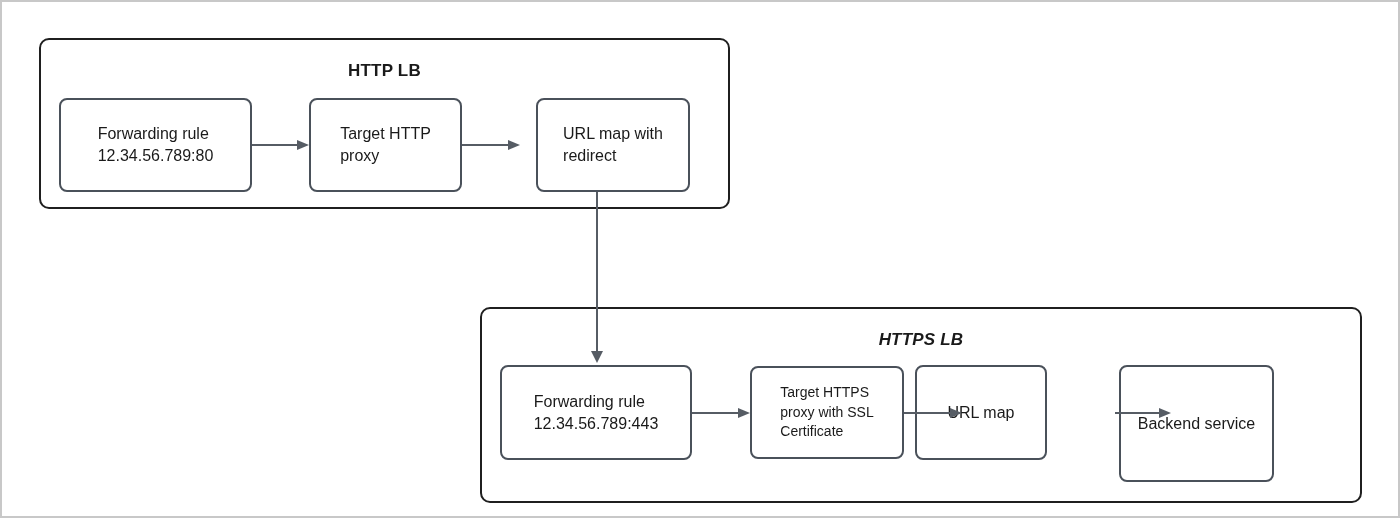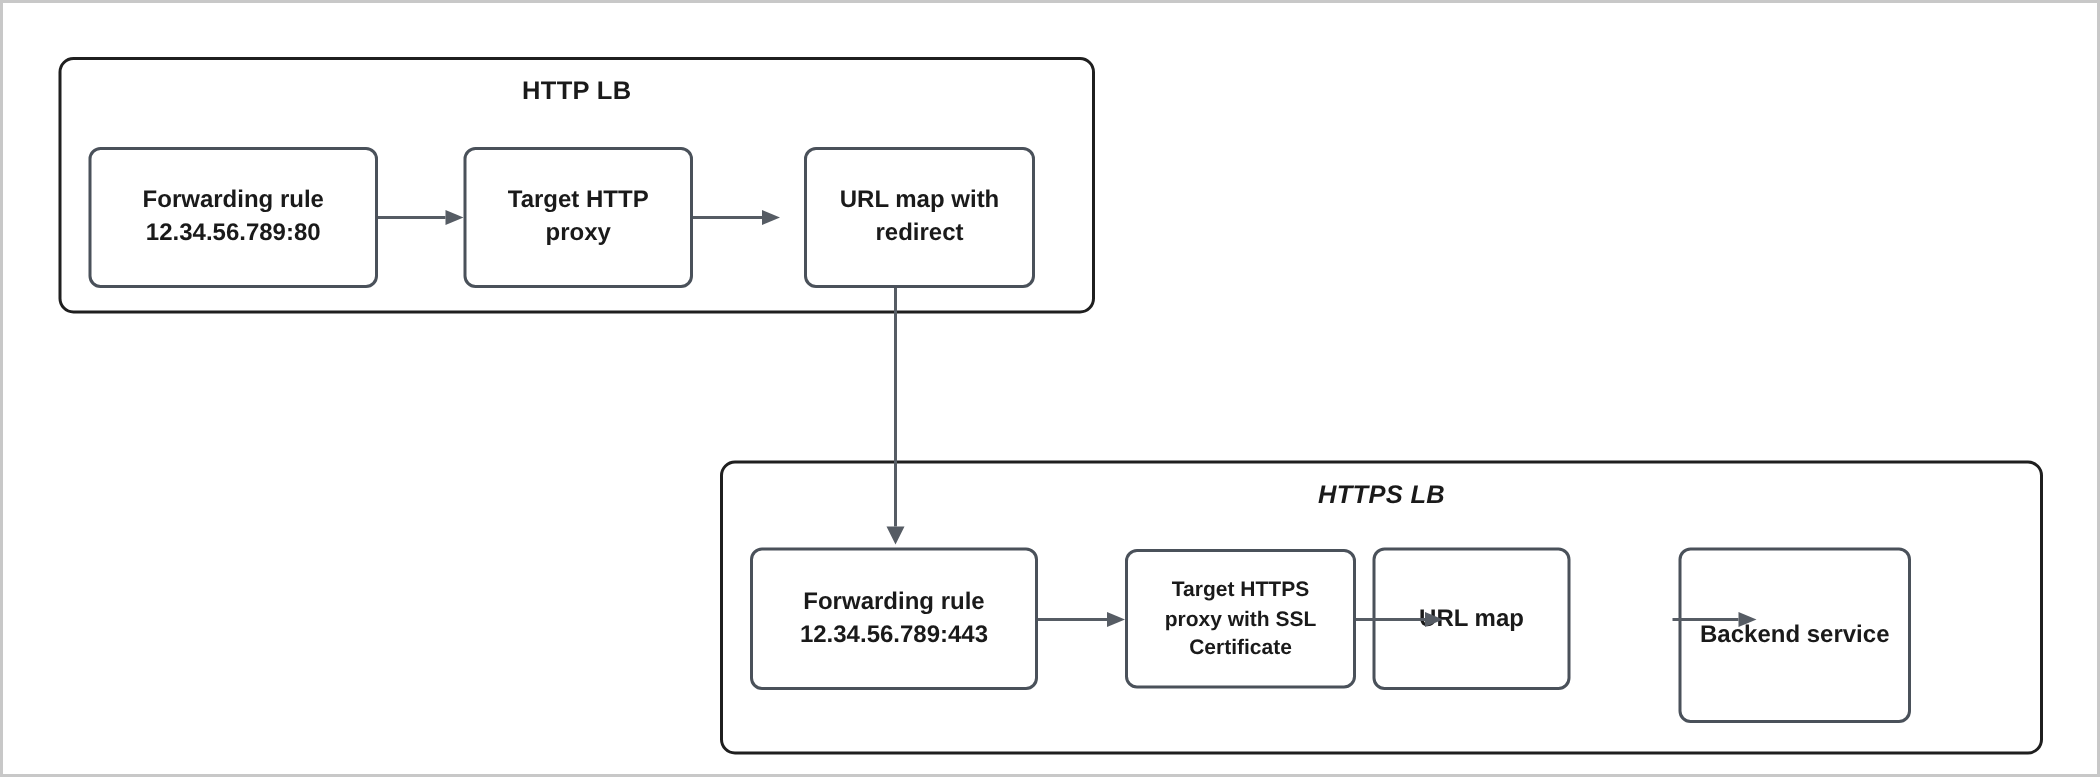--- a/index.html
+++ b/index.html
@@ -23,42 +23,41 @@
     border: 2px solid var(--frame-border);
     overflow: hidden;
   }
   .group {
     position: absolute;
     border: 2px solid var(--container-border);
     border-radius: 10px;
     background: transparent;
   }
   .group-title {
-    margin-top: 11px;
+    margin-top: 21px;
     text-align: center;
     font-size: 17px;
     font-weight: bold;
     color: var(--text);
     letter-spacing: 0.2px;
   }
   .node {
     position: absolute;
     border: 2px solid var(--node-border);
     border-radius: 8px;
     background: var(--background);
     display: flex;
     align-items: center;
     justify-content: center;
-    text-align: center;
+    text-align: left;
     white-space: pre-line;
     font-size: 16px;
     line-height: 1.35;
     color: var(--text);
     padding: 4px;
-    font-weight: bold;
   }
   .node.small-text { font-size: 14px; line-height: 1.4; }
   .connectors {
     position: absolute;
     left: 0; top: 0;
     width: 1400px;
     height: 518px;
     pointer-events: none;
   }
   .connectors line { stroke: var(--arrow); stroke-width: 2; }

